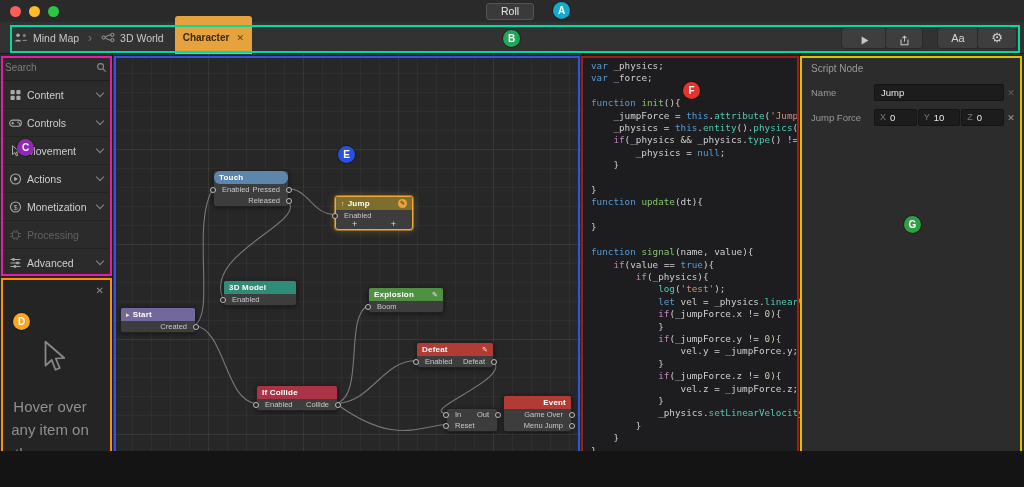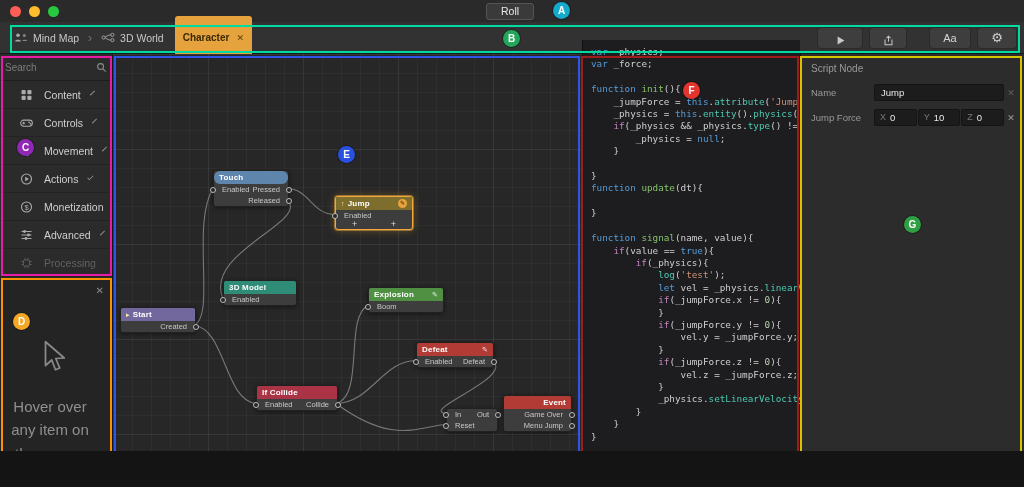--- a/index.html
+++ b/index.html
@@ -15,33 +15,33 @@
   
   #toolbar{position:absolute;left:0;top:22px;width:1024px;height:32px;background:#323232;border-bottom:1px solid #1a1a1a;
            display:flex;align-items:center;padding:0 8px 0 14px;box-sizing:border-box;}
   .crumb{display:flex;align-items:center;gap:5px;font-size:10.5px;color:#c8c8c8;margin-right:9px;}
   .crumb .icon{width:14px;height:11px;color:#a8a8a8;display:inline-block;}
   .crumb .icon svg{width:100%;height:100%;}
   .crumb-sep{color:#777;font-size:12px;margin-right:9px;}
   .crumb-tag{display:flex;align-items:center;gap:7px;background:#e6a23c;color:#3b2b05;font-size:10px;font-weight:bold;
              padding:16px 8px;border-radius:3px;margin-left:2px;}
   .tag-x{font-size:9px;color:#5a4210;font-weight:bold;}
-  .tb-actions{margin-left:auto;display:flex;align-items:center;gap:8px;text-align:center;}
+  .tb-actions{margin-left:auto;display:flex;align-items:center;gap:0;text-align:center;}
   .tb-btn{height:20px;background:#3e3e3e;border-radius:3px;display:flex;align-items:center;justify-content:center;
           color:#c8c8c8;box-shadow:0 0 0 1px #2a2a2a;}
   .tb-btn .icon{width:11px;height:11px;display:block;}
   .tb-btn .icon svg{width:100%;height:100%;}
   .tb-btn.play{width:44px}.tb-btn.share{width:36px}.tb-btn.aa{width:40px;margin-left:16px;font-size:11px;color:#d5d5d5}
   .tb-btn.gear{width:38px;font-size:13px;line-height:13px;color:#cfcfcf}
   
   #sidebar{position:absolute;left:0;top:54px;width:113px;height:224px;background:#2b2b2b;border-right:1px solid #171717;box-sizing:border-box;}
   .search-row{height:26px;display:flex;align-items:center;padding:0 5px;border-bottom:1px solid #1e1e1e;color:#7e7e7e;font-size:10px;}
   .search-row .icon{margin-left:auto;width:11px;height:11px;color:#8a8a8a}
   .search-row .icon svg{width:100%;height:100%}
-  .sb-item{height:28px;display:flex;align-items:center;gap:11px;padding:0 20px;border-bottom:1px solid #232323;
+  .sb-item{height:28px;display:flex;align-items:center;gap:5px;padding:0 9px;border-bottom:1px solid #232323;
            font-size:10.5px;color:#cfcfcf;box-sizing:border-box;}
   .sb-item .sb-icon{width:13px;height:12px;color:#ababab;flex:none;}
   .sb-item .sb-icon svg{width:100%;height:100%}
   .sb-chev{margin-left:auto;width:5px;height:5px;border-right:1.4px solid #8a8a8a;border-bottom:1.4px solid #8a8a8a;
            transform:rotate(45deg);margin-top:-3px;}
   .sb-item.disabled{color:#616161}
   .sb-item.disabled .sb-icon{color:#5a5a5a}
   
   #info-panel{position:absolute;left:0;top:278px;width:113px;height:209px;background:#242424;border-right:1px solid #171717;
               border-top:1px solid #171717;box-sizing:border-box;}
@@ -67,21 +67,21 @@
   .edit-circle{margin-left:auto;width:9px;height:9px;border-radius:50%;background:#e8a33d;color:#3b2b05;
                font-size:6px;line-height:9px;text-align:center;}
   .edit-plain{margin-left:auto;color:rgba(255,255,255,.85);font-size:7px;line-height:7px;}
   .port-row{position:relative;height:11px;display:flex;align-items:center;padding:0 8px;color:#c8c8c8;font-size:7.5px;}
   .port{position:absolute;width:4px;height:4px;border:1.5px solid #bdbdbd;border-radius:50%;background:#262626;
         top:50%;transform:translateY(-50%);}
   .port.l{left:-4px}.port.r{right:-4px}
   .pl{margin-right:auto}.pr{margin-left:auto}
   .node-footer{height:8px;display:flex;justify-content:space-between;padding:0 16px;color:#ddd;font-size:9px;line-height:7px;}
   
-  #code-panel{position:absolute;left:582px;top:40px;width:218px;height:433px;background:#1d1d20;border-left:1px solid #111;
+  #code-panel{position:absolute;left:582px;top:54px;width:218px;height:433px;background:#1d1d20;border-left:1px solid #111;
               box-sizing:border-box;overflow:hidden;padding:6px 0 0 8px;}
   .code-line{font-family:"DejaVu Sans Mono","Liberation Mono",monospace;font-size:9.3px;line-height:12.4px;
              white-space:pre;color:#cfcfcf;}
   .tk-k{color:#569cd6}.tk-c{color:#c586c0}.tk-f{color:#85c46c}.tk-m{color:#4ec9b0}
   .tk-s{color:#ce9178}.tk-n{color:#b5cea8}.tk-p{color:#cfcfcf}
   
   #script-panel{position:absolute;left:800px;top:54px;width:224px;height:433px;background:#2c2c2c;border-left:1px solid #111;box-sizing:border-box;}
   .sp-title{padding:9px 0 2px 10px;font-size:10px;color:#9a9a9a;}
   .sp-row{display:flex;align-items:center;padding:0 7px 0 10px;margin-top:8px;gap:1px;}
   .sp-label{width:62px;flex:none;font-size:9.5px;color:#9a9a9a;}
@@ -209,47 +209,47 @@
           <span class="sb-chev"></span>
         </div>
         <div class="sb-item">
           <span class="sb-icon"><svg viewBox="0 0 12 12">
               <circle cx="6" cy="6" r="5" fill="none" stroke="currentColor" stroke-width="1.1"></circle>
               <text x="6" y="8.7" font-size="7.5" text-anchor="middle" fill="currentColor">$</text>
             </svg></span>
           <span class="sb-label">Monetization</span>
           <span class="sb-chev"></span>
         </div>
-        <div class="sb-item">
-          <span class="sb-icon"><svg viewBox="0 0 12 12">
-              <line x1="1" y1="2.5" x2="11" y2="2.5" stroke="currentColor" stroke-width="1"></line>
-              <circle cx="4" cy="2.5" r="1.4" fill="currentColor"></circle>
-              <line x1="1" y1="6" x2="11" y2="6" stroke="currentColor" stroke-width="1"></line>
-              <circle cx="8" cy="6" r="1.4" fill="currentColor"></circle>
-              <line x1="1" y1="9.5" x2="11" y2="9.5" stroke="currentColor" stroke-width="1"></line>
-              <circle cx="5.5" cy="9.5" r="1.4" fill="currentColor"></circle>
-            </svg></span>
-          <span class="sb-label">Advanced</span>
-          <span class="sb-chev"></span>
-        </div>
         <div class="sb-item disabled">
           <span class="sb-icon"><svg viewBox="0 0 12 12">
               <rect x="3" y="3" width="6" height="6" rx="1" fill="none" stroke="currentColor" stroke-width="1"></rect>
               <g stroke="currentColor" stroke-width="1">
                 <line x1="4.5" y1="0.8" x2="4.5" y2="3"></line>
                 <line x1="7.5" y1="0.8" x2="7.5" y2="3"></line>
                 <line x1="4.5" y1="9" x2="4.5" y2="11.2"></line>
                 <line x1="7.5" y1="9" x2="7.5" y2="11.2"></line>
                 <line x1="0.8" y1="4.5" x2="3" y2="4.5"></line>
                 <line x1="0.8" y1="7.5" x2="3" y2="7.5"></line>
                 <line x1="9" y1="4.5" x2="11.2" y2="4.5"></line>
                 <line x1="9" y1="7.5" x2="11.2" y2="7.5"></line>
               </g>
             </svg></span>
           <span class="sb-label">Processing</span>
+        </div>
+        <div class="sb-item">
+          <span class="sb-icon"><svg viewBox="0 0 12 12">
+              <line x1="1" y1="2.5" x2="11" y2="2.5" stroke="currentColor" stroke-width="1"></line>
+              <circle cx="4" cy="2.5" r="1.4" fill="currentColor"></circle>
+              <line x1="1" y1="6" x2="11" y2="6" stroke="currentColor" stroke-width="1"></line>
+              <circle cx="8" cy="6" r="1.4" fill="currentColor"></circle>
+              <line x1="1" y1="9.5" x2="11" y2="9.5" stroke="currentColor" stroke-width="1"></line>
+              <circle cx="5.5" cy="9.5" r="1.4" fill="currentColor"></circle>
+            </svg></span>
+          <span class="sb-label">Advanced</span>
+          <span class="sb-chev"></span>
         </div>
       </div>
   </div>
 
   <div id="info-panel">
     <span class="close">✕</span>
     <div class="cursor"><svg viewBox="0 0 24 30">
           <path d="M6 2 L6 21 L11 16.6 L14 24.4 L17.4 23 L14.2 15.4 L21 15 Z" fill="none" stroke="currentColor" stroke-width="1.4" stroke-linejoin="round"></path>
         </svg></div>
     <div class="hint">Hover over any item on the screen to see more info about it here</div>

